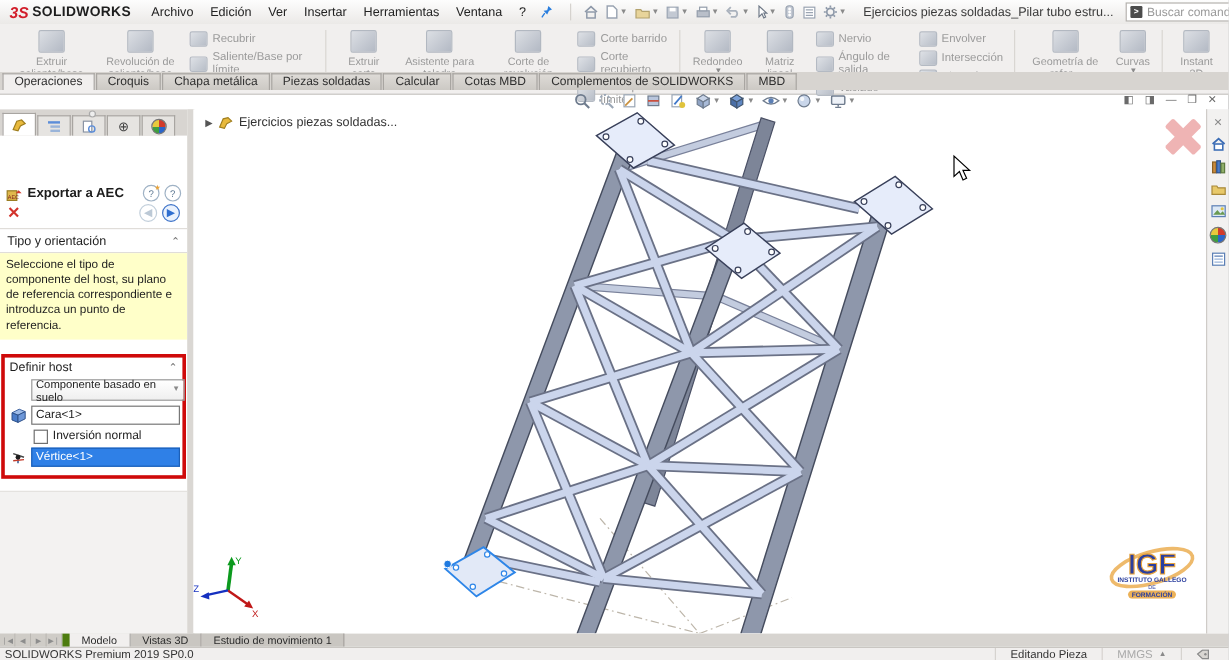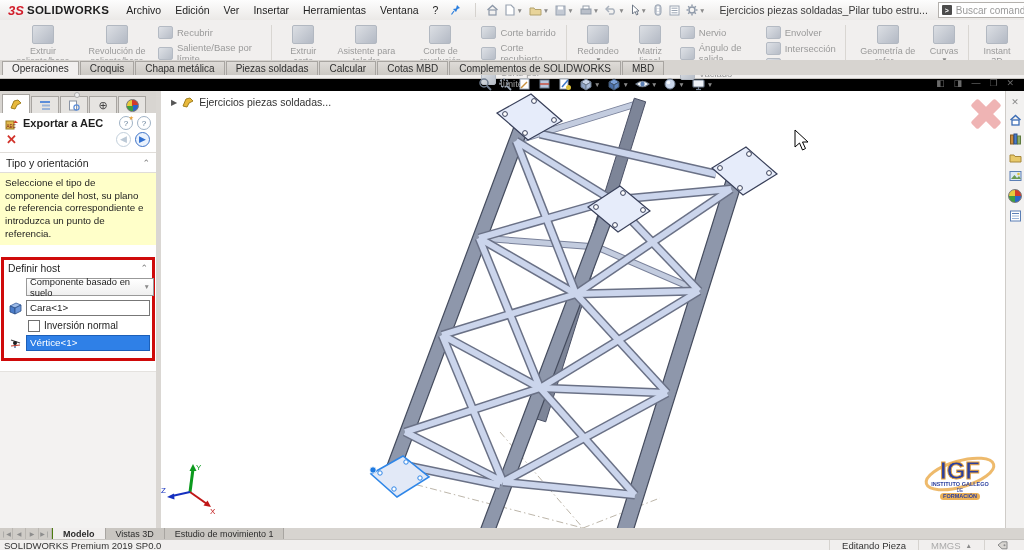--- a/index.html
+++ b/index.html
@@ -1,16 +1,16 @@
 <!DOCTYPE html>
 <html><head>
 <meta charset="utf-8">
 <style>
   html,body{margin:0;padding:0;background:#888;}
-  #app{position:relative;width:1024px;height:550px;background:#000000;overflow:hidden;
+  #app{position:relative;width:1024px;height:550px;background:#ffffff;overflow:hidden;
        font-family:"Liberation Sans",sans-serif;font-size:11px;color:#333;}
   
   .titlebar{position:absolute;top:0;left:0;right:0;height:20px;background:linear-gradient(#fdfdfd,#ebe9e7);
             border-bottom:1px solid #d8d5d2;display:flex;align-items:center;white-space:nowrap;}
   .sw-logo{display:flex;align-items:center;gap:3px;padding:0 10px 0 8px;}
   .sw-mark{color:#d21e2b;font-weight:bold;font-style:italic;font-size:13px;}
   .sw-name{font-weight:bold;font-size:11.5px;letter-spacing:.3px;color:#1d1d1d;}
   .menubar{display:flex;}
   .menu-item{padding:2px 7px;font-size:10.5px;color:#222;}
   .pin-icon{margin:0 6px;display:flex;align-items:center;}
@@ -43,21 +43,21 @@
   .pm{position:absolute;top:91px;left:0;width:156px;bottom:22px;background:#fff;display:flex;flex-direction:column;overflow:hidden;}
   .splitter{position:absolute;top:91px;left:156px;width:5px;bottom:22px;background:#dad7d3;border-right:1px solid #c6c3bf;}
   .viewport{position:absolute;top:91px;left:161px;right:18px;bottom:22px;background:#fff;overflow:hidden;}
   .taskstrip{position:absolute;top:91px;right:0;width:18px;bottom:22px;background:#f2f1f0;border-left:1px solid #cfccc8;
              display:flex;flex-direction:column;align-items:center;padding-top:6px;gap:7px;}
   .taskstrip svg{display:block;}
   
   .pm-tabs{height:20px;background:#d8d5d1;display:flex;align-items:flex-end;padding:2px 2px 0;gap:1px;flex:none;}
   .pm-tab{width:26px;height:16px;background:#e6e4e1;border:1px solid #a8a5a1;border-bottom:none;display:flex;align-items:center;justify-content:center;}
   .pm-tab.active{background:#fff;height:18px;}
-  .pm-header{display:flex;align-items:center;gap:4px;padding:3px 5px 1px;flex:none;}
+  .pm-header{display:flex;align-items:center;gap:4px;padding:3px 5px 1px;flex:none;margin-top:38px;}
   .pm-title{font-weight:bold;font-size:11px;flex:1;color:#1d1d1d;}
   .circ{width:12px;height:12px;border:1px solid #9fb2c5;border-radius:50%;display:flex;align-items:center;justify-content:center;
         font-size:8px;color:#5f7a94;position:relative;flex:none;}
   .circ .star{position:absolute;top:-3px;right:-2px;color:#e8a33b;font-size:6px;}
   .pm-nav{display:flex;align-items:center;padding:1px 6px 3px;flex:none;}
   .pm-cancel{color:#d2332b;font-weight:bold;font-size:13px;line-height:1;}
   .pm-nav .navs{margin-left:auto;display:flex;gap:4px;}
   .navcirc{width:13px;height:13px;border-radius:50%;display:flex;align-items:center;justify-content:center;font-size:9px;line-height:1;}
   .navcirc.back{border:1px solid #c2cfdb;color:#bcc9d6;}
   .navcirc.fwd{border:1px solid #3f74c9;color:#2f6fd0;background:#eaf2fd;}
@@ -81,21 +81,21 @@
   .vp-tree .tri{color:#555;font-size:8px;}
   .hud{position:absolute;left:478px;top:77px;display:flex;align-items:center;gap:6px;z-index:5;}
   .hud .hitem{display:flex;align-items:center;}
   .vpsvg{position:absolute;left:0;top:0;}
   .watermark{position:absolute;right:8px;bottom:26px;width:76px;z-index:2;}
   
   .doctabs{position:absolute;left:0;right:0;top:528px;height:11px;background:#d7d4d0;display:flex;align-items:stretch;font-size:9px;}
   .dnav{display:flex;}
   .dnav span{width:12px;display:flex;align-items:center;justify-content:center;color:#8d8d8d;font-size:6px;background:#cfccc7;border-right:1px solid #bab7b2;}
   .dtab{display:flex;align-items:center;padding:0 10px;border-right:1px solid #a8a5a1;background:#c9c6c1;color:#2c2c2c;}
-  .dtab.active{background:#f1efee;font-weight:bold;border-left:1px solid #4d7c0f;}
+  .dtab.active{background:#f1efee;font-weight:normal;border-left:6px solid #4d7c0f;}
   .statusbar{position:absolute;left:0;right:0;top:539px;height:11px;background:#f1efee;border-top:1px solid #c9c6c2;
              display:flex;align-items:center;font-size:9.5px;padding:0 4px;color:#333;}
   .sb-right{margin-left:auto;display:flex;align-items:center;height:100%;}
   .sb-cell{padding:0 12px;border-left:1px solid #d6d3cf;height:100%;display:flex;align-items:center;gap:4px;}
   .muted{color:#a9a9a9;}
 </style>
 </head>
 <body>
 
 <div id="app">

